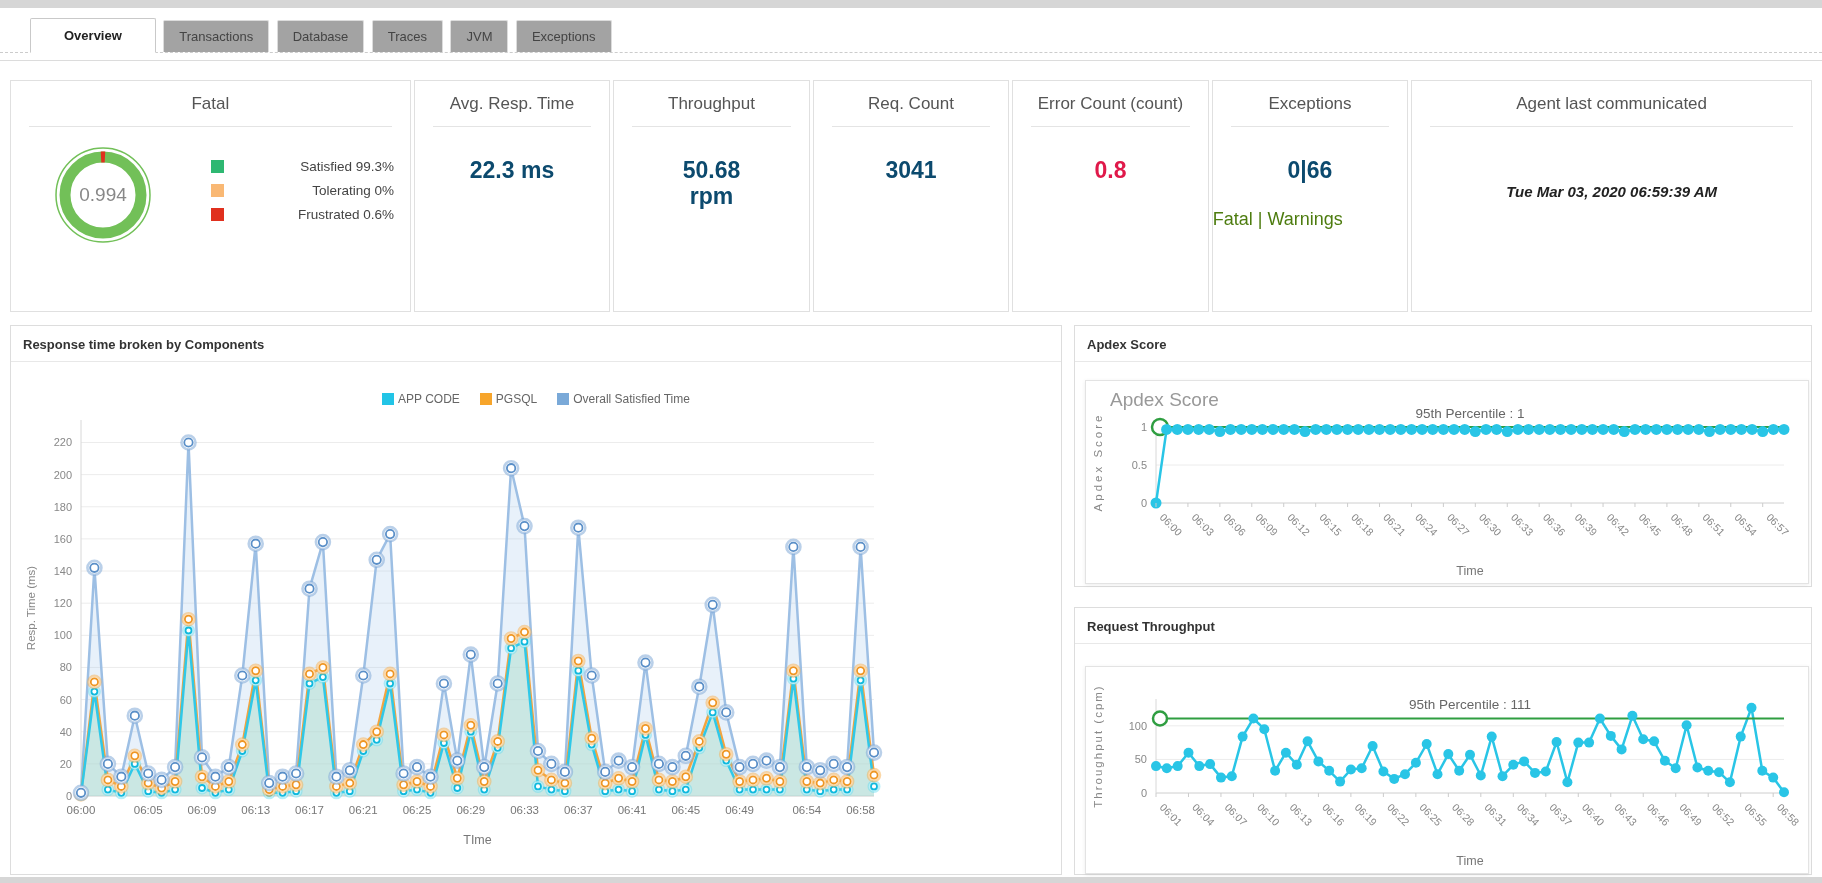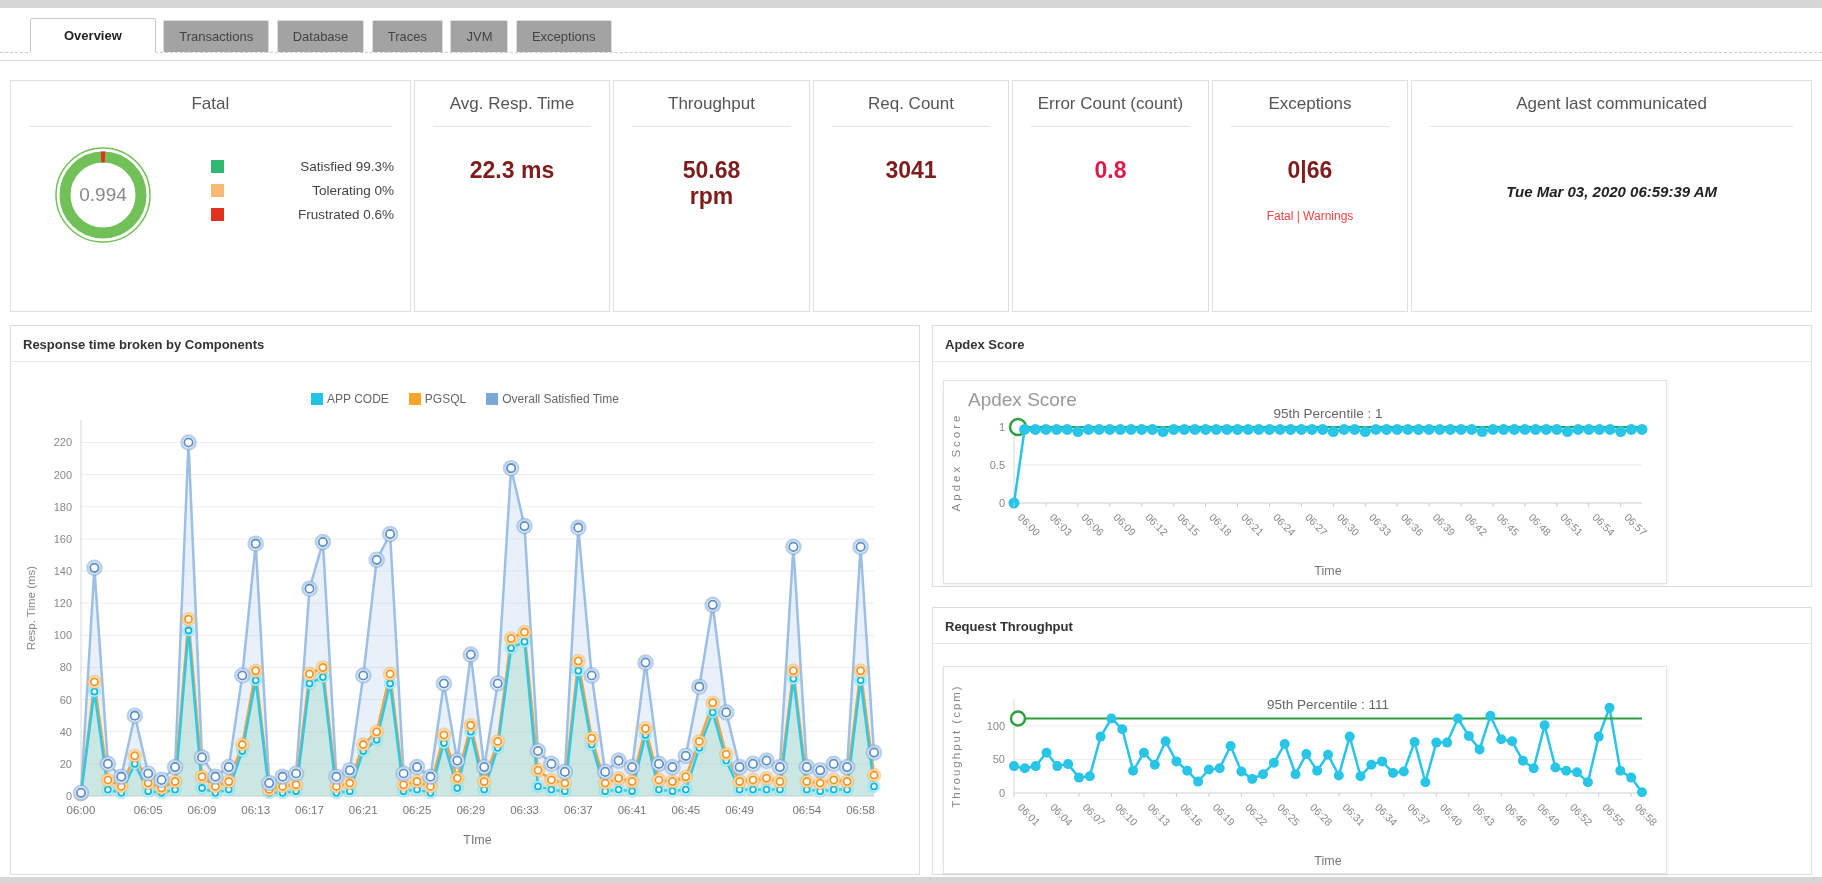--- a/index.html
+++ b/index.html
@@ -15,38 +15,38 @@
          border-radius:2px 2px 0 0; vertical-align:bottom; }
   .tab.active { background:#fff; border:1px solid #c9c9c9; border-bottom:1px solid #fff;
                 margin-bottom:-1px; font-weight:bold; color:#222; padding:9px 33px; }
   .tab-divider { border-top:1px solid #dcdcdc; margin-top:7px; }
 
   
   .kpi-row { display:flex; gap:3px; margin:19px 10px 0 10px; height:232px; }
   .card { background:#fff; border:1px solid #e0e0e0; position:relative; }
   .card-title { text-align:center; padding-top:13px; font-size:17px; color:#555; }
   .card-rule { border-top:1px solid #e4e4e4; margin:12px 18px 0 18px; }
-  .card-value { text-align:center; margin-top:30px; font-size:23px; font-weight:bold; color:#7f1d1d; line-height:1.15; }
-  .card-sub { text-align:center; margin-top:26px; font-size:12px; color:#ef4444; }
+  .card-value { text-align:center; margin-top:30px; font-size:23px; font-weight:bold; color:#0c4a6e; line-height:1.15; }
+  .card-sub { text-align:left; margin-top:26px; font-size:18px; color:#4d7c0f; }
   .card-ts { text-align:center; margin-top:56px; font-size:15px; font-weight:bold; color:#222;font-style:italic; }
   .flex2 { flex:2.05; } .flex1 { flex:1; }
 
   .apdex-body { display:flex; align-items:center; padding:18px 0 0 42px; }
   .apdex-donut-value { font-size:19px; fill:#888; }
   .apdex-legend { margin-left:58px; }
   .apdex-legend-row { display:flex; align-items:center; margin-bottom:9px; }
   .swatch { width:13px; height:13px; display:inline-block; flex:none; }
   .apdex-legend-label { width:160px; text-align:right; font-size:13.5px; color:#444; margin-left:10px; }
 
   
   .main-row { display:flex; gap:12px; margin:13px 10px 0 10px; height:550px; }
   .panel { background:#fff; border:1px solid #ddd; }
   .panel-header { font-size:13px; font-weight:bold; color:#333; padding:11px 12px 9px 12px;
                   border-bottom:1px solid #e8e8e8; }
-  .left-panel { width:910px; }
+  .left-panel { width:1052px; }
   .right-col { flex:1; display:flex; flex-direction:column; gap:20px; }
   .right-col .panel { height:270px; }
 
   .chart-legend { display:flex; justify-content:center; gap:20px; padding:30px 0 6px 0; }
   .chart-legend .item { display:flex; align-items:center; gap:4px; font-size:12px; color:#666; cursor:pointer; }
   .chart-legend .swatch { width:12px; height:12px; }
 
   .inner-chart { position:relative; margin:18px 0 0 10px; width:724px; border:1px solid #e3e3e3;
                  box-shadow:0 1px 4px rgba(0,0,0,0.08); background:#fff; }
   .inner-title { position:absolute; top:8px; left:24px; font-size:19px; color:#999; }

